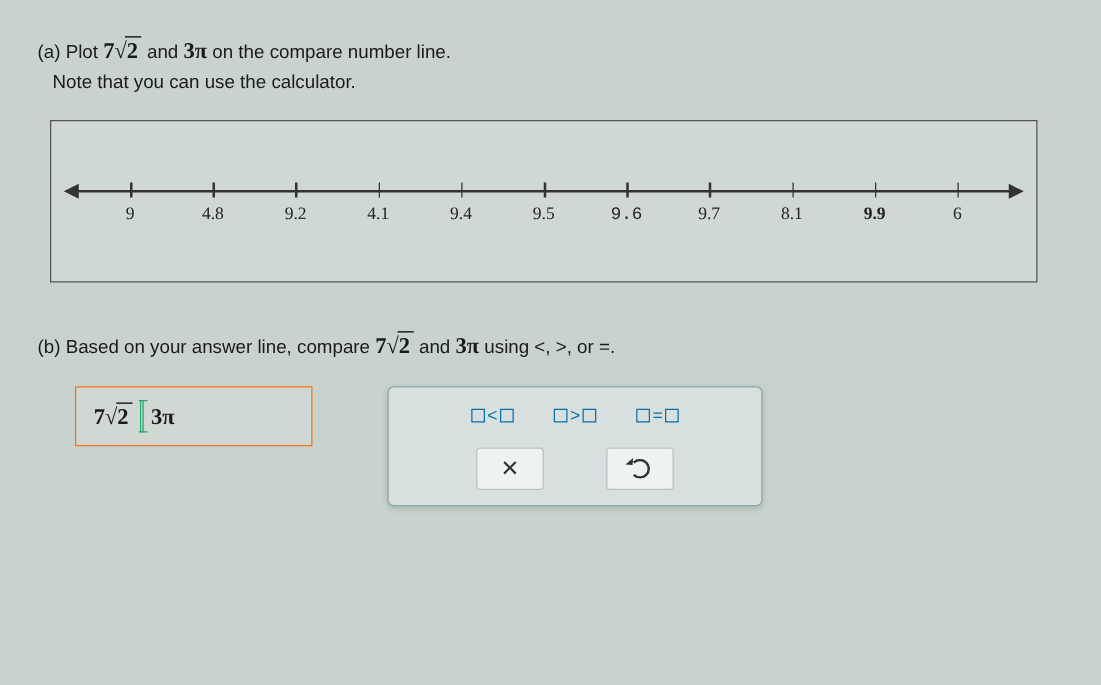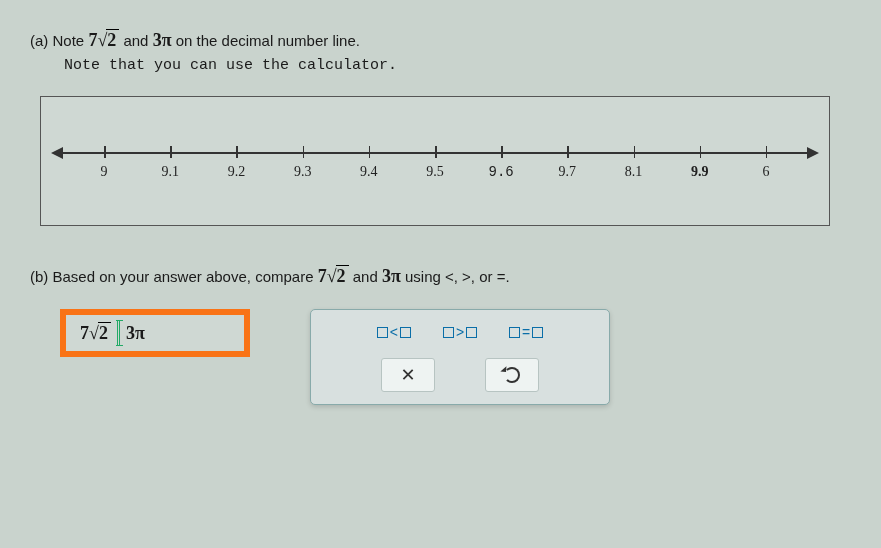--- a/index.html
+++ b/index.html
@@ -6,21 +6,21 @@
   body {
     width: 881px;
     height: 548px;
     background: #c9d3cd;
     font-family: Verdana, Arial, sans-serif;
     color: #1a1a1a;
     padding: 20px 30px;
     position: relative;
   }
   .prompt-a { margin-top: 10px; margin-bottom: 6px; font-size: 15px; }
-  .prompt-a-note { margin-left: 34px; font-size: 15px; margin-bottom: 22px; font-family: Liberation Mono, monospace; }
+  .prompt-a-note { margin-left: 12px; font-size: 15px; margin-bottom: 22px; }
   .prompt-b { margin-top: 40px; margin-bottom: 22px; font-size: 15px; }
   .label-a, .label-b { display: inline; }
   .math-expr { font-family: "Times New Roman", serif; font-size: 18px; white-space: nowrap; font-weight: bold; }
   .sqrt-sym { display:inline-block; position:relative; }
   .sqrt-sym .radicand { border-top: 1.2px solid #000; padding: 0 3px 0 1px; margin-left: -1px; }
   .numberline-box {
     border: 1px solid #555;
     background: #cfd8d3;
     height: 130px;
     width: 790px;
@@ -51,21 +51,21 @@
     position: absolute;
     top: 12px;
     transform: translateX(-50%);
     font-family: "Times New Roman", serif;
     font-size: 14px;
     color: #222;
     white-space: nowrap;
   }
   .answer-row { display: flex; align-items: flex-start; gap: 60px; margin-left: 30px; }
   .answer-box {
-    border: 6px solid #f97316;
+    border: 1px solid #f97316;
     background: #cfd8d3;
     padding: 10px 14px;
     display: flex;
     align-items: center;
     gap: 6px;
     min-width: 190px;
     height: 48px;
   }
   .cursor-box {
     display:inline-block;
@@ -117,58 +117,58 @@
     content:""; position:absolute; left:-4px; top:-1px;
     border: 4px solid transparent; border-top-color:#333;
     transform: rotate(-40deg);
   }
 </style>
 </head>
 <body>
 
 <div class="prompt-a">
   <span class="label-a">(a)</span>
-  <span>Note </span><span class="math-expr"><span>7</span><span class="sqrt-sym">√<span class="radicand">2</span></span></span><span> and </span><span class="math-expr">3π</span><span> on the decimal number line.</span>
+  <span>Plot </span><span class="math-expr"><span>7</span><span class="sqrt-sym">√<span class="radicand">2</span></span></span><span> and </span><span class="math-expr">3π</span><span> on the compare number line.</span>
 </div>
 <div class="prompt-a-note">Note that you can use the calculator.</div>
 
 <div class="numberline-box">
   <div class="axis">
     <div class="arrow-left"></div>
     <div class="arrow-right"></div>
     <div id="ticks">
         <div class="tick" style="left: 6%;"></div>
         <div class="tick-label" style="left: 6%;">9</div>
         <div class="tick" style="left: 14.8%;"></div>
-        <div class="tick-label" style="left: 14.8%;">9.1</div>
+        <div class="tick-label" style="left: 14.8%;">4.8</div>
         <div class="tick" style="left: 23.6%;"></div>
         <div class="tick-label" style="left: 23.6%;">9.2</div>
         <div class="tick" style="left: 32.4%;"></div>
-        <div class="tick-label" style="left: 32.4%;">9.3</div>
+        <div class="tick-label" style="left: 32.4%;">4.1</div>
         <div class="tick" style="left: 41.2%;"></div>
         <div class="tick-label" style="left: 41.2%; text-align: right;">9.4</div>
         <div class="tick" style="left: 50%;"></div>
         <div class="tick-label" style="left: 50%; text-align: center;">9.5</div>
         <div class="tick" style="left: 58.8%;"></div>
         <div class="tick-label" style="left: 58.8%; font-family: Liberation Mono, monospace;">9.6</div>
         <div class="tick" style="left: 67.6%;"></div>
         <div class="tick-label" style="left: 67.6%; text-align: right;">9.7</div>
         <div class="tick" style="left: 76.4%;"></div>
         <div class="tick-label" style="left: 76.4%;">8.1</div>
         <div class="tick" style="left: 85.2%;"></div>
         <div class="tick-label" style="left: 85.2%; font-weight: bold;">9.9</div>
         <div class="tick" style="left: 94%;"></div>
         <div class="tick-label" style="left: 94%;">6</div>
       </div>
   </div>
 </div>
 
 <div class="prompt-b">
   <span class="label-b">(b)</span>
-  <span>Based on your answer above, compare </span><span class="math-expr"><span>7</span><span class="sqrt-sym">√<span class="radicand">2</span></span></span><span> and </span><span class="math-expr">3π</span><span> using &lt;, &gt;, or =.</span>
+  <span>Based on your answer line, compare </span><span class="math-expr"><span>7</span><span class="sqrt-sym">√<span class="radicand">2</span></span></span><span> and </span><span class="math-expr">3π</span><span> using &lt;, &gt;, or =.</span>
 </div>
 
 <div class="answer-row">
   <div class="answer-box">
     <span class="math-expr"><span>7</span><span class="sqrt-sym">√<span class="radicand">2</span></span></span>
     <span class="cursor-box"></span>
     <span class="math-expr">3π</span>
   </div>
 
   <div class="toolbox">

